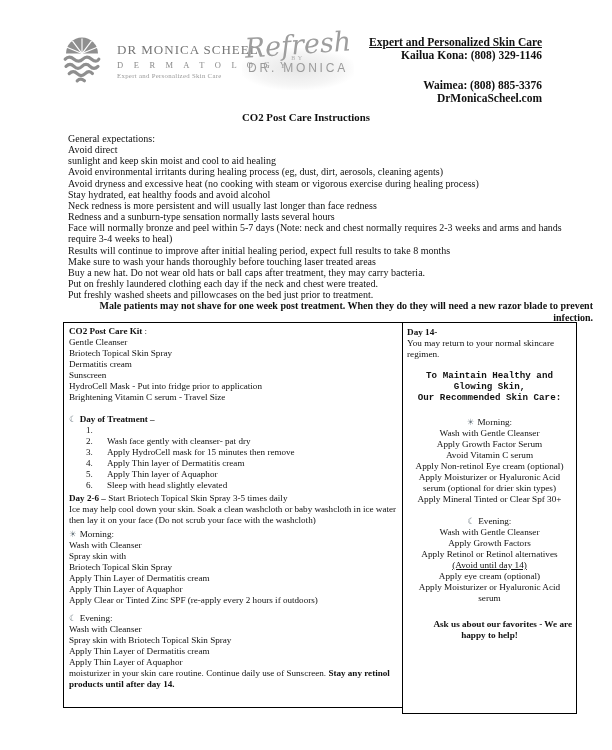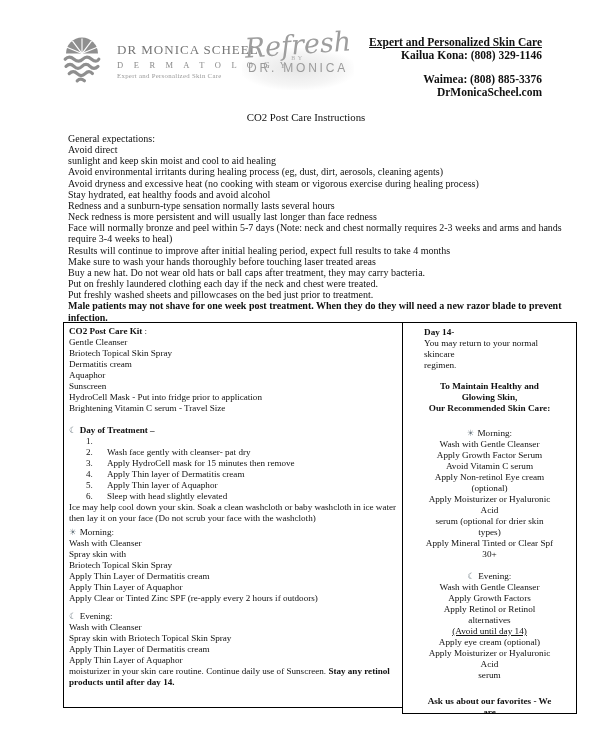--- a/index.html
+++ b/index.html
@@ -1,56 +1,56 @@
 <!DOCTYPE html>
 <html><head>
 <meta charset="utf-8">
 <style>
   * { margin:0; padding:0; box-sizing:border-box; }
   html,body { background:#ffffff; }
   .page {
     position:relative; width:612px; height:750px; background:#ffffff;
     font-family:"Liberation Serif", serif; color:#111; overflow:hidden;
   }
-  .b { font-weight:bold; }
+  .b { font-weight:bold;text-align:right; }
   .u { text-decoration:underline; }
   .c { text-align:center; }
   
   .brand { position:absolute; left:58px; top:34px; display:flex; align-items:center; gap:11px; }
   .brand svg { display:block; }
   .brand-name { font-size:13px; letter-spacing:1px; color:#757575; white-space:nowrap; }
   .brand-sub  { font-size:8.5px; letter-spacing:4.2px; color:#8a8a8a; margin-top:2px; white-space:nowrap; }
   .brand-tag  { font-size:6.8px; letter-spacing:.3px; color:#9a9a9a; margin-top:2px; white-space:nowrap; }
   .refresh { position:absolute; left:238px; top:30px; width:120px; height:72px; text-align:center; }
   .refresh-bg { position:absolute; left:4px; top:18px; width:112px; height:42px;
     background:radial-gradient(ellipse at center, rgba(190,190,190,.38) 0%, rgba(190,190,190,.15) 55%, transparent 75%); }
   .refresh-script { position:relative; font-family:"DejaVu Serif", serif; font-style:italic;
     font-size:27px; color:#9e9e9e; line-height:30px; transform:rotate(-4deg); }
   .refresh-by { position:relative; font-size:6px; letter-spacing:2.5px; color:#b0b0b0; margin-top:-5px; }
   .refresh-name { position:relative; font-family:"Liberation Sans", sans-serif; font-size:12px;
     letter-spacing:2.8px; color:#9b9b9b; margin-top:0; white-space:nowrap; }
   .contact { position:absolute; right:70px; top:36px; text-align:right;
     font-size:11.5px; font-weight:bold; line-height:13px; }
-  .contact .gap-top { margin-top:11px; }
+  .contact .gap-top { margin-top:17px; }
   
   .doc-title { position:absolute; left:0; top:111px; width:100%; text-align:center;
-    font-size:10.8px; font-weight:normal; }
+    font-size:10.8px; font-weight:bold; }
   
   .general { position:absolute; left:68px; top:133px; width:525px; font-size:10px; }
   .general .line { line-height:11.15px; white-space:nowrap; }
   
   .box { position:absolute; border:1.6px solid #000; background:#fff; overflow:hidden; }
   .box-left  { left:63px;  top:322px; width:340px; height:386px; padding:3px 5px; font-size:9.1px; }
-  .box-right { left:402px; top:322px; width:175px; height:392px; padding:4px 21px; font-size:9.2px; border-left-width:1.2px; }
+  .box-right { left:402px; top:322px; width:175px; height:392px; padding:4px 4px; font-size:9.2px; border-left-width:1.2px; }
   .box .line { line-height:11px; white-space:nowrap; }
   .box-right .line { white-space:normal; }
   .blank { height:11px; }
   .box-right .blank { height:10px; }
-  .sans { font-family:Liberation Serif, serif; font-size:9.2px; line-height:12.5px; } .mt2 { margin-top:2px; } .mt3 { margin-top:3px; }
-  .mt7 { margin-top:7px; } .mt11 { margin-top:11px; } .mt14 { margin-top:14px; } .mt15 { margin-top:15px; }
+  .sans { font-family:Liberation Mono, monospace; font-size:9.2px; line-height:12.5px; } .mt2 { margin-top:2px; } .mt3 { margin-top:3px; }
+  .mt7 { margin-top:7px; } .mt11 { margin-top:11px; } .mt14 { margin-top:14px; } .mt15 { margin-top:15px;text-align:right; }
   .num-row { display:flex; padding-left:17px; }
   .num { flex:none; width:21px; }
   .icon { font-family:"DejaVu Sans", sans-serif; color:#6d7a82; font-size:8.5px; margin-right:3px; }
 </style>
 </head>
 <body>
 
 <div class="page">
 
   <div class="brand">
@@ -93,39 +93,38 @@
 
   <div class="doc-title">CO2 Post Care Instructions</div>
 
   <div class="general">
       <div class="line"><span>General expectations:</span></div>
       <div class="line"><span>Avoid direct</span></div>
       <div class="line"><span>sunlight and keep skin moist and cool to aid healing</span></div>
       <div class="line"><span>Avoid environmental irritants during healing process (eg, dust, dirt, aerosols, cleaning agents)</span></div>
       <div class="line"><span>Avoid dryness and excessive heat (no cooking with steam or vigorous exercise during healing process)</span></div>
       <div class="line"><span>Stay hydrated, eat healthy foods and avoid alcohol</span></div>
+      <div class="line"><span>Neck redness is more persistent and will usually last longer than face redness</span></div>
       <div class="line"><span>Redness and a sunburn-type sensation normally lasts several hours</span></div>
-      <div class="line"><span>Neck redness is more persistent and will usually last longer than face redness</span></div>
       <div class="line"><span>Face will normally bronze and peel within 5-7 days (Note: neck and chest normally requires 2-3 weeks and arms and hands</span></div>
       <div class="line"><span>require 3-4 weeks to heal)</span></div>
-      <div class="line"><span>Results will continue to improve after initial healing period, expect full results to take 4 months</span></div>
+      <div class="line"><span>Results will continue to improve after initial healing period, expect full results to take 8 months</span></div>
       <div class="line"><span>Make sure to wash your hands thoroughly before touching laser treated areas</span></div>
       <div class="line"><span>Buy a new hat. Do not wear old hats or ball caps after treatment, they may carry bacteria.</span></div>
       <div class="line"><span>Put on freshly laundered clothing each day if the neck and chest were treated.</span></div>
       <div class="line"><span>Put freshly washed sheets and pillowcases on the bed just prior to treatment.</span></div>
       <div class="line b"><span>Male patients may not shave for one week post treatment. When they do they will need a new razor blade to prevent</span></div>
       <div class="line b"><span>infection.</span></div>
     </div>
 
   <div class="box box-left">
       <div class="line"><span class="b">CO2 Post Care Kit</span><span> :</span></div>
       <div class="line"><span>Gentle Cleanser</span></div>
       <div class="line"><span>Briotech Topical Skin Spray</span></div>
       <div class="line"><span>Dermatitis cream</span></div>
-      <div class="line"><span>Aquaphor</span></div>
       <div class="line"><span>Sunscreen</span></div>
       <div class="line"><span>HydroCell Mask - Put into fridge prior to application</span></div>
       <div class="line"><span>Brightening Vitamin C serum - Travel Size</span></div>
       <div class="line blank"></div>
       <div class="line"><span class="icon">☾</span><span class="b">Day of Treatment –</span></div>
       <div class="line num-row">
         <span class="num">1.</span>
       </div>
       <div class="line num-row">
         <span class="num">2.</span>
@@ -140,20 +139,21 @@
         <span>Apply Thin layer of Dermatitis cream</span>
       </div>
       <div class="line num-row">
         <span class="num">5.</span>
         <span>Apply Thin layer of Aquaphor</span>
       </div>
       <div class="line num-row">
         <span class="num">6.</span>
         <span>Sleep with head slightly elevated</span>
       </div>
+      <div class="line mt2"><span class="b">Day 2-6 – </span><span>Start Briotech Topical Skin Spray 3-5 times daily</span></div>
       <div class="line"><span>Ice may help cool down your skin. Soak a clean washcloth or baby washcloth in ice water</span></div>
       <div class="line"><span>then lay it on your face (Do not scrub your face with the washcloth)</span></div>
       <div class="line mt3"><span class="icon">☀</span><span>Morning:</span></div>
       <div class="line"><span>Wash with Cleanser</span></div>
       <div class="line"><span>Spray skin with</span></div>
       <div class="line"><span>Briotech Topical Skin Spray</span></div>
       <div class="line"><span>Apply Thin Layer of Dermatitis cream</span></div>
       <div class="line"><span>Apply Thin Layer of Aquaphor</span></div>
       <div class="line"><span>Apply Clear or Tinted Zinc SPF (re-apply every 2 hours if outdoors)</span></div>
       <div class="line mt7"><span class="icon">☾</span><span>Evening:</span></div>

